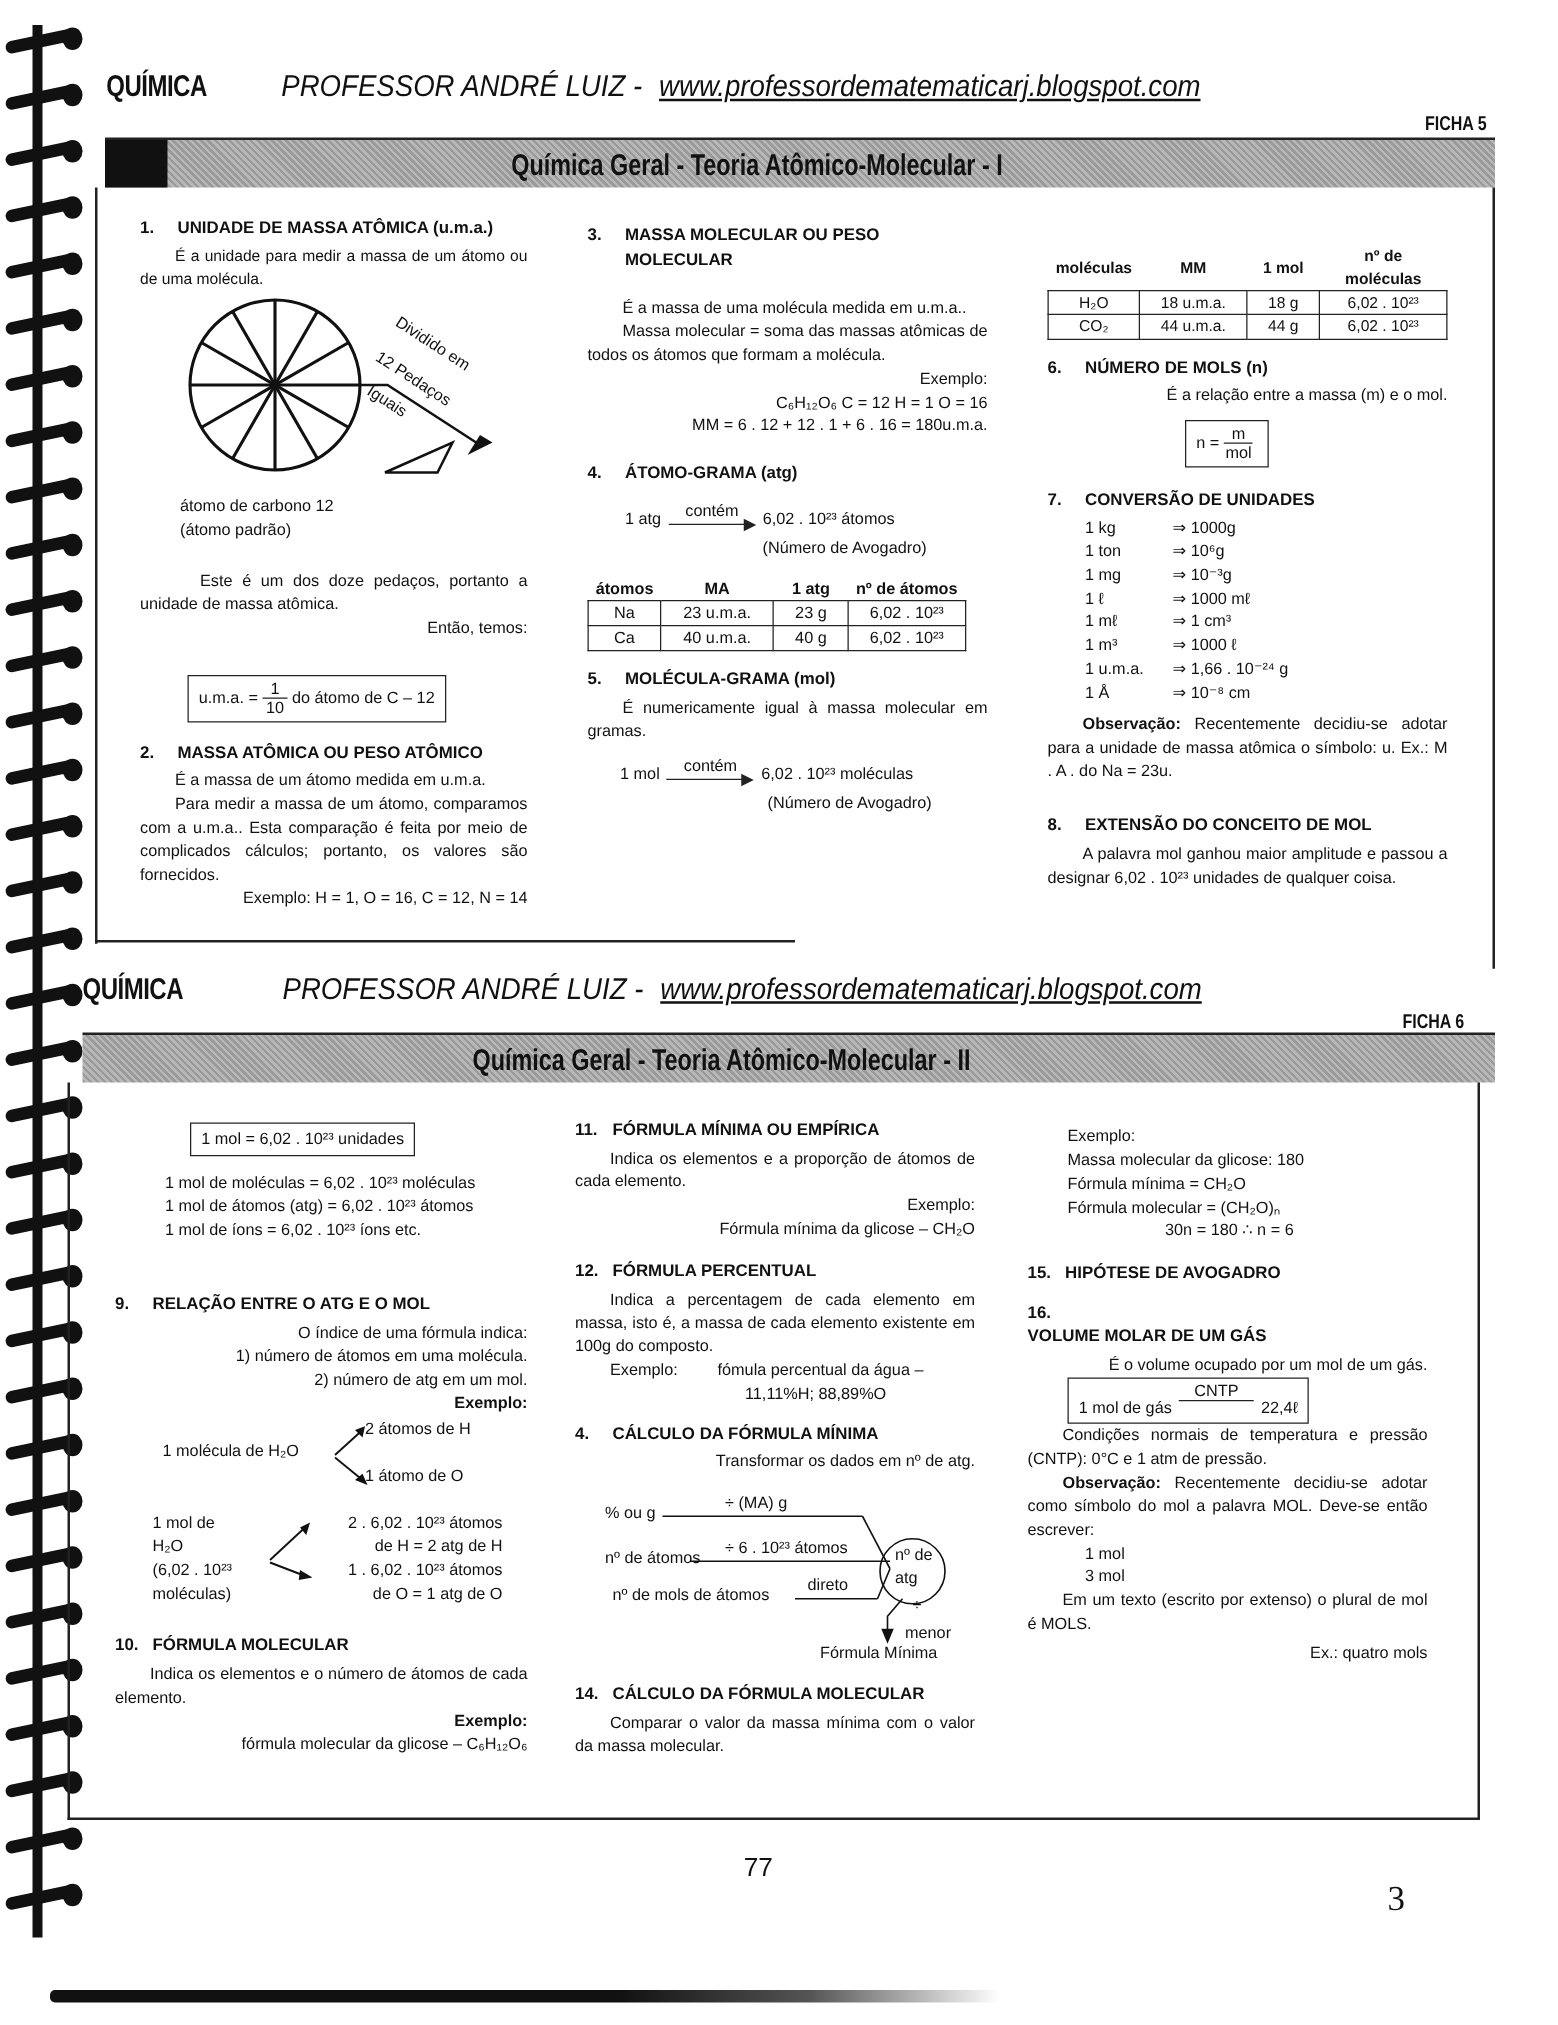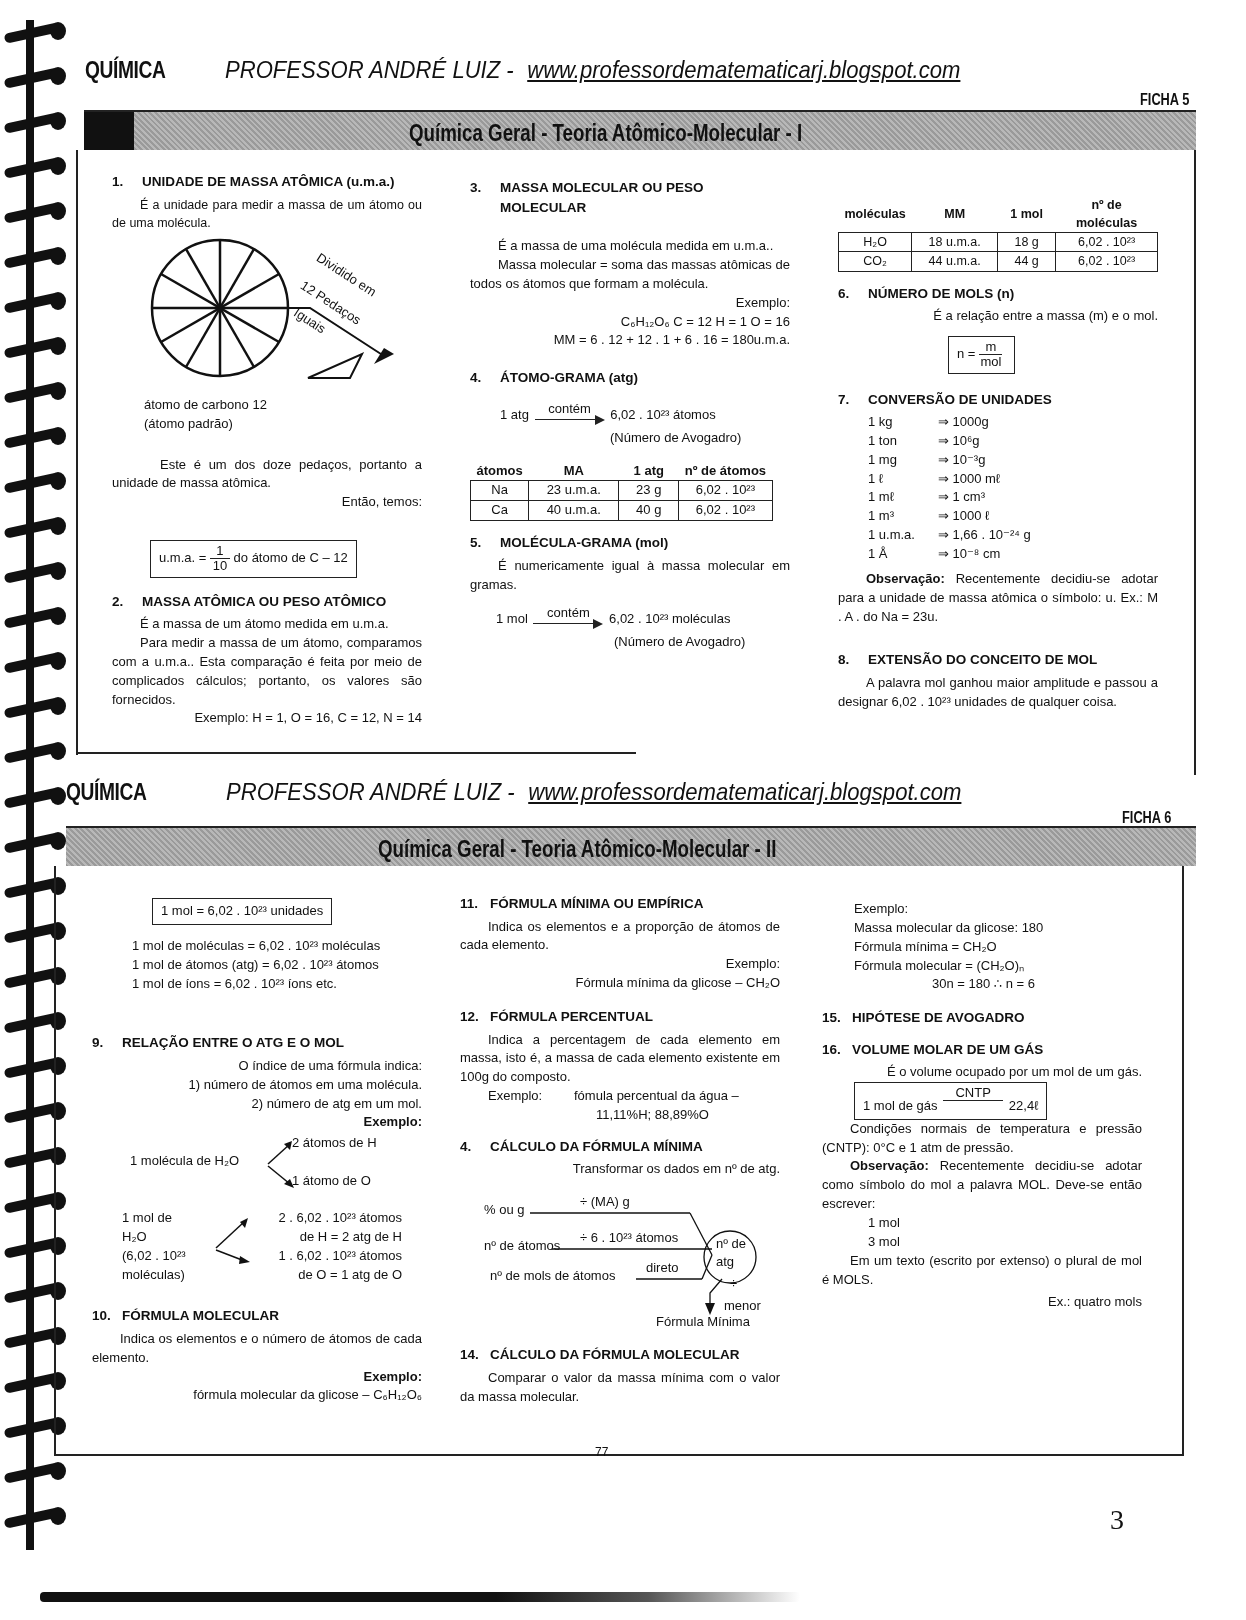--- a/index.html
+++ b/index.html
@@ -41,21 +41,21 @@
   .arrow-line .ln { width: 70px; height: 10px; position: relative; }
   .arrow-line .ln::before { content: ""; position: absolute; left: 0; right: 8px; top: 4px; border-top: 1.5px solid #222; }
   .arrow-line .ln::after { content: ""; position: absolute; right: 0; top: 0; border-left: 10px solid #222; border-top: 5px solid transparent; border-bottom: 5px solid transparent; }
 
   table.dt { border-collapse: collapse; font-size: 13px; }
   table.dt th { font-weight: bold; padding: 0 6px; text-align: center; border: none; }
   table.dt td { border: 1.5px solid #222; padding: 0 8px; text-align: center; }
 
   .conv { display: grid; grid-template-columns: 70px 1fr; row-gap: 0; padding-left: 30px; }
 
-  .page-num { position: absolute; left: 595px; top: 1444px; font-size: 12px; }
+  .page-num { position: absolute; left: 595px; top: 1480px; font-size: 21px; }
   .corner-num { position: absolute; left: 1110px; top: 1500px; font-size: 28px; font-family: "Liberation Serif", serif; }
   .bottom-smudge { position: absolute; left: 40px; top: 1592px; width: 760px; height: 10px; background: linear-gradient(90deg,#111 0 60%,#555 80%,transparent); border-radius: 4px; }
 </style>
 </head>
 <body>
 
 <div class="spiral">
   <div class="spine"></div>
 <div class="coil" style="top: 0px;">
       <div class="bar"></div>
@@ -540,21 +540,21 @@
     <div>Fórmula mínima = CH₂O</div>
     <div>Fórmula molecular = (CH₂O)ₙ</div>
     <div style="padding-left:78px;">30n = 180 ∴ n = 6</div>
   </div>
 
   <h3 style="margin-top:14px;">
       <span class="num">15.</span>
       <span>HIPÓTESE DE AVOGADRO</span>
     </h3>
 
-  <h3 style="margin-top:12px;">
+  <h3 style="margin-top:12px;flex-direction:column;">
       <span class="num">16.</span>
       <span>VOLUME MOLAR DE UM GÁS</span>
     </h3>
   <p class="pad">É o volume ocupado por um mol de um gás.</p>
   <div style="margin-left:32px;">
     <span class="boxed" style="display:inline-flex;align-items:flex-end;">
       <span>1 mol de gás</span>
       <span class="frac" style="margin:0 6px;">
           <span class="n" style="padding:0 12px;">CNTP</span>
           <span class="d">&nbsp;</span>

